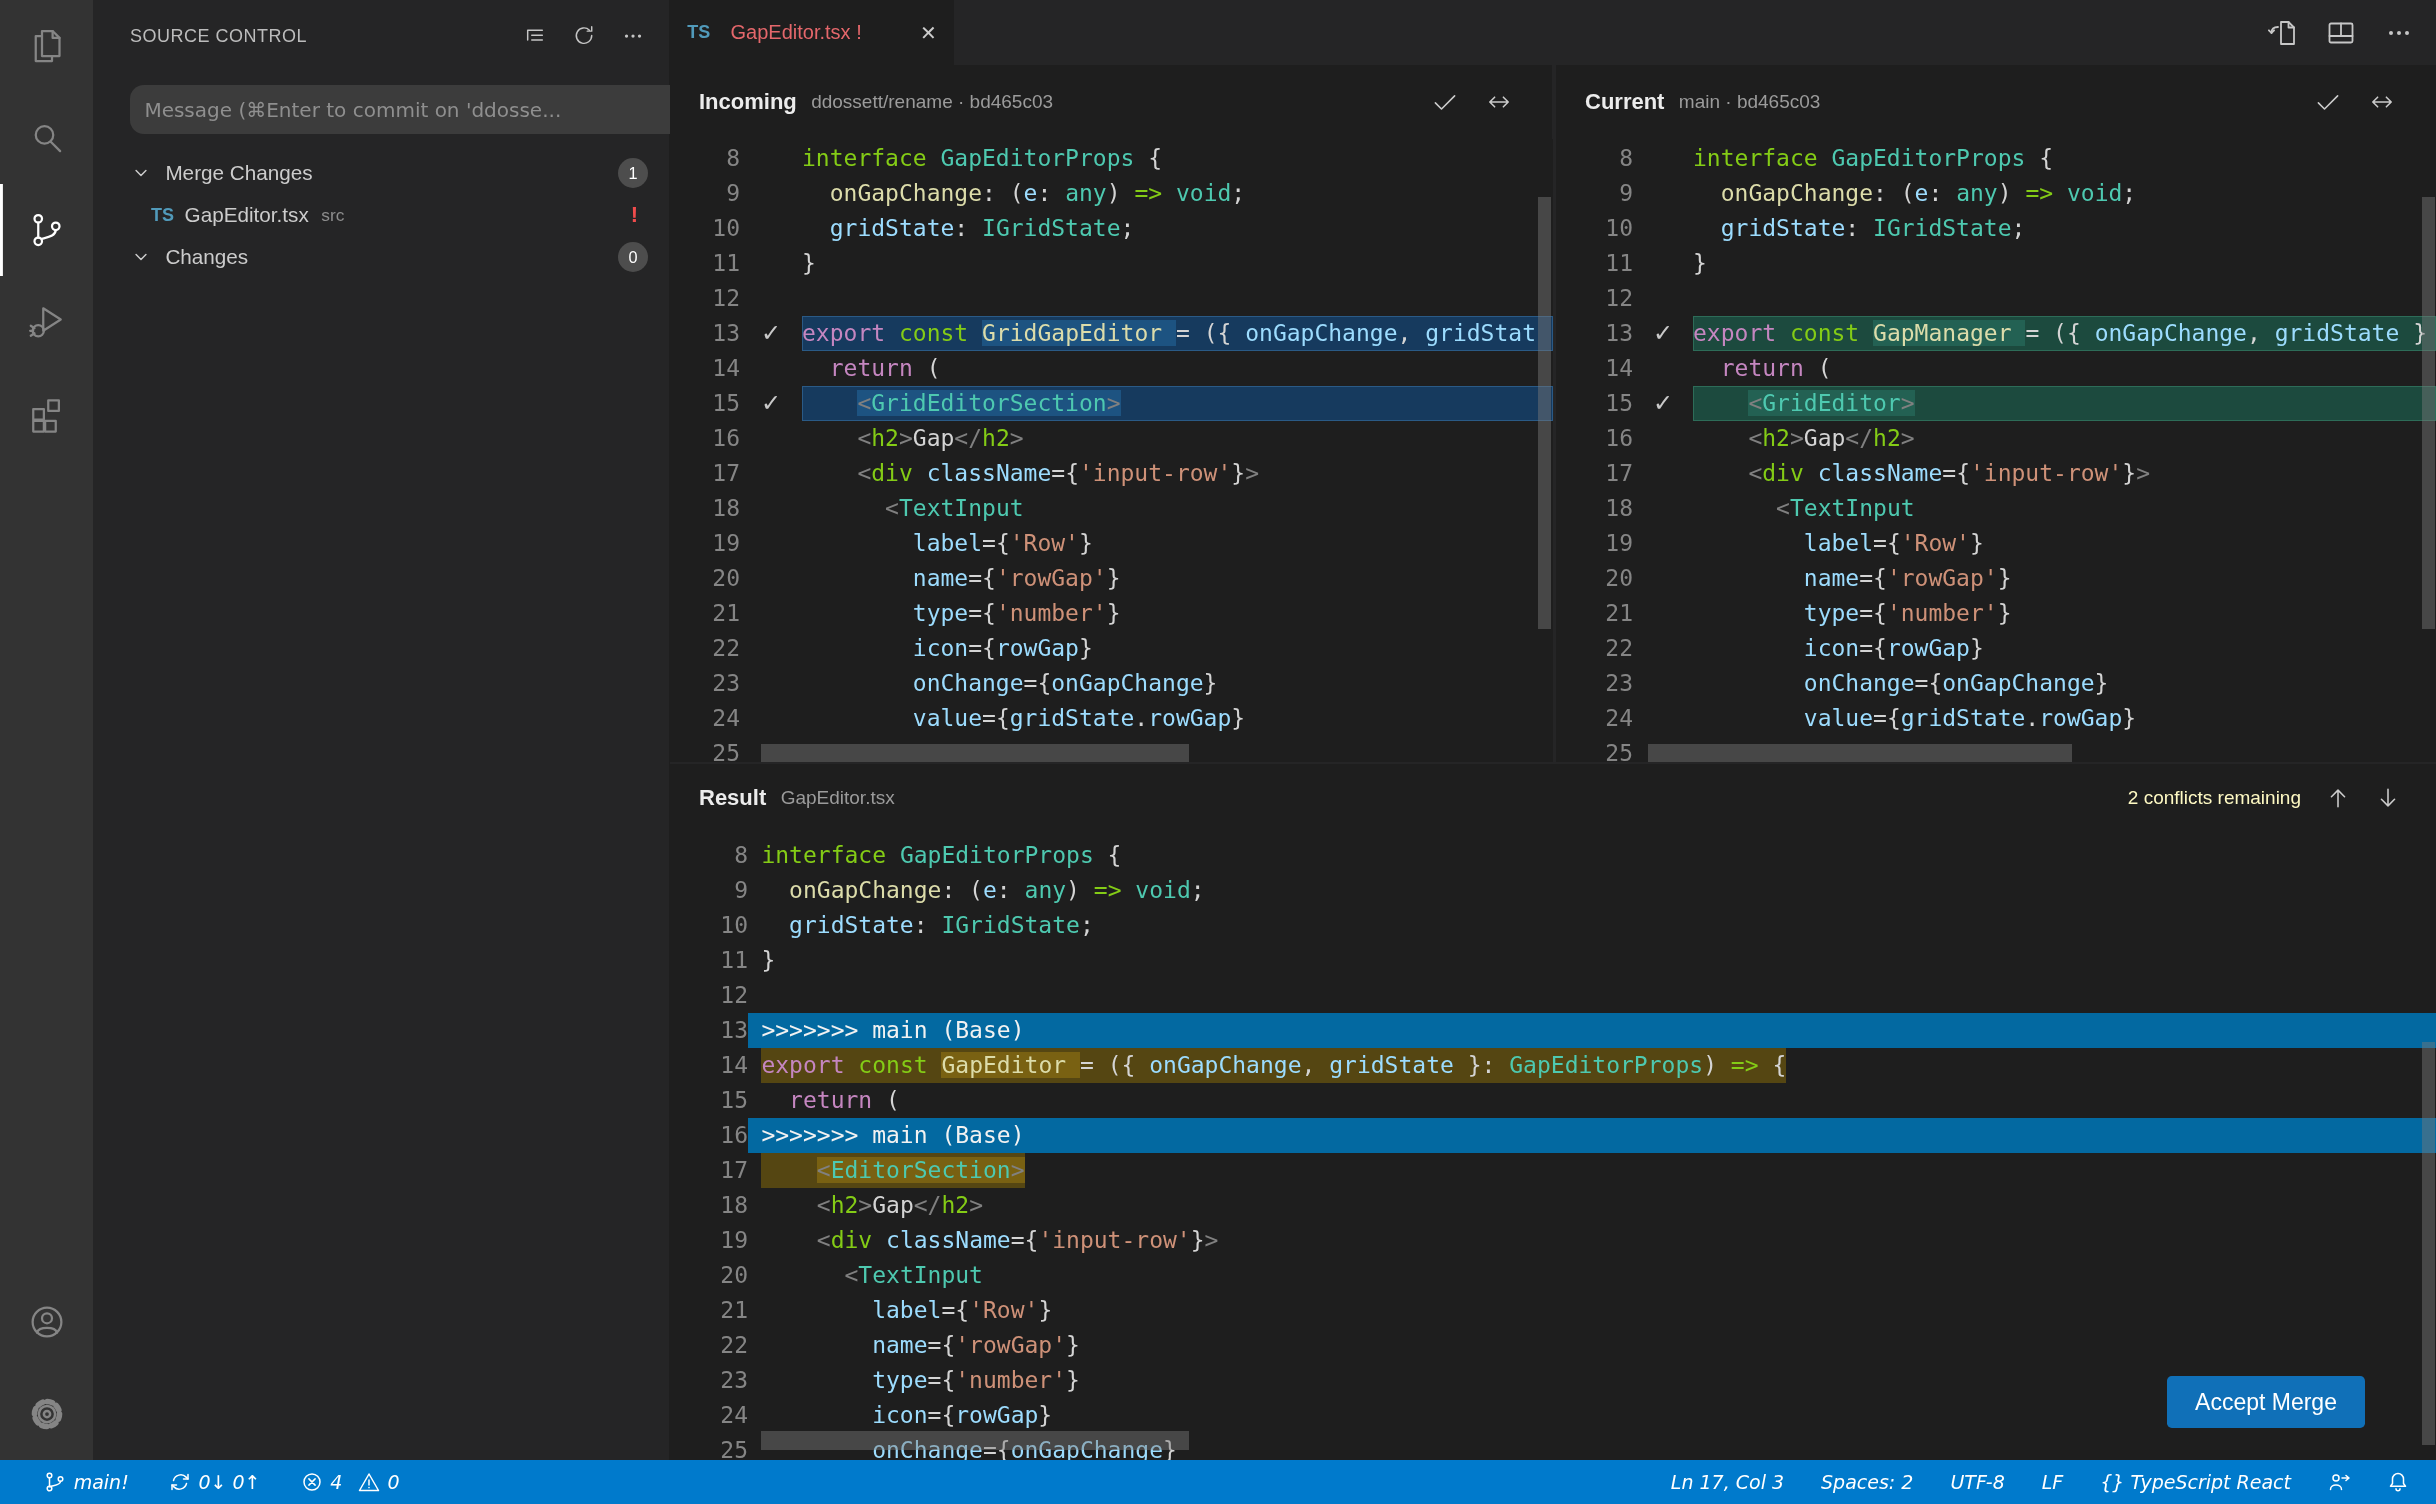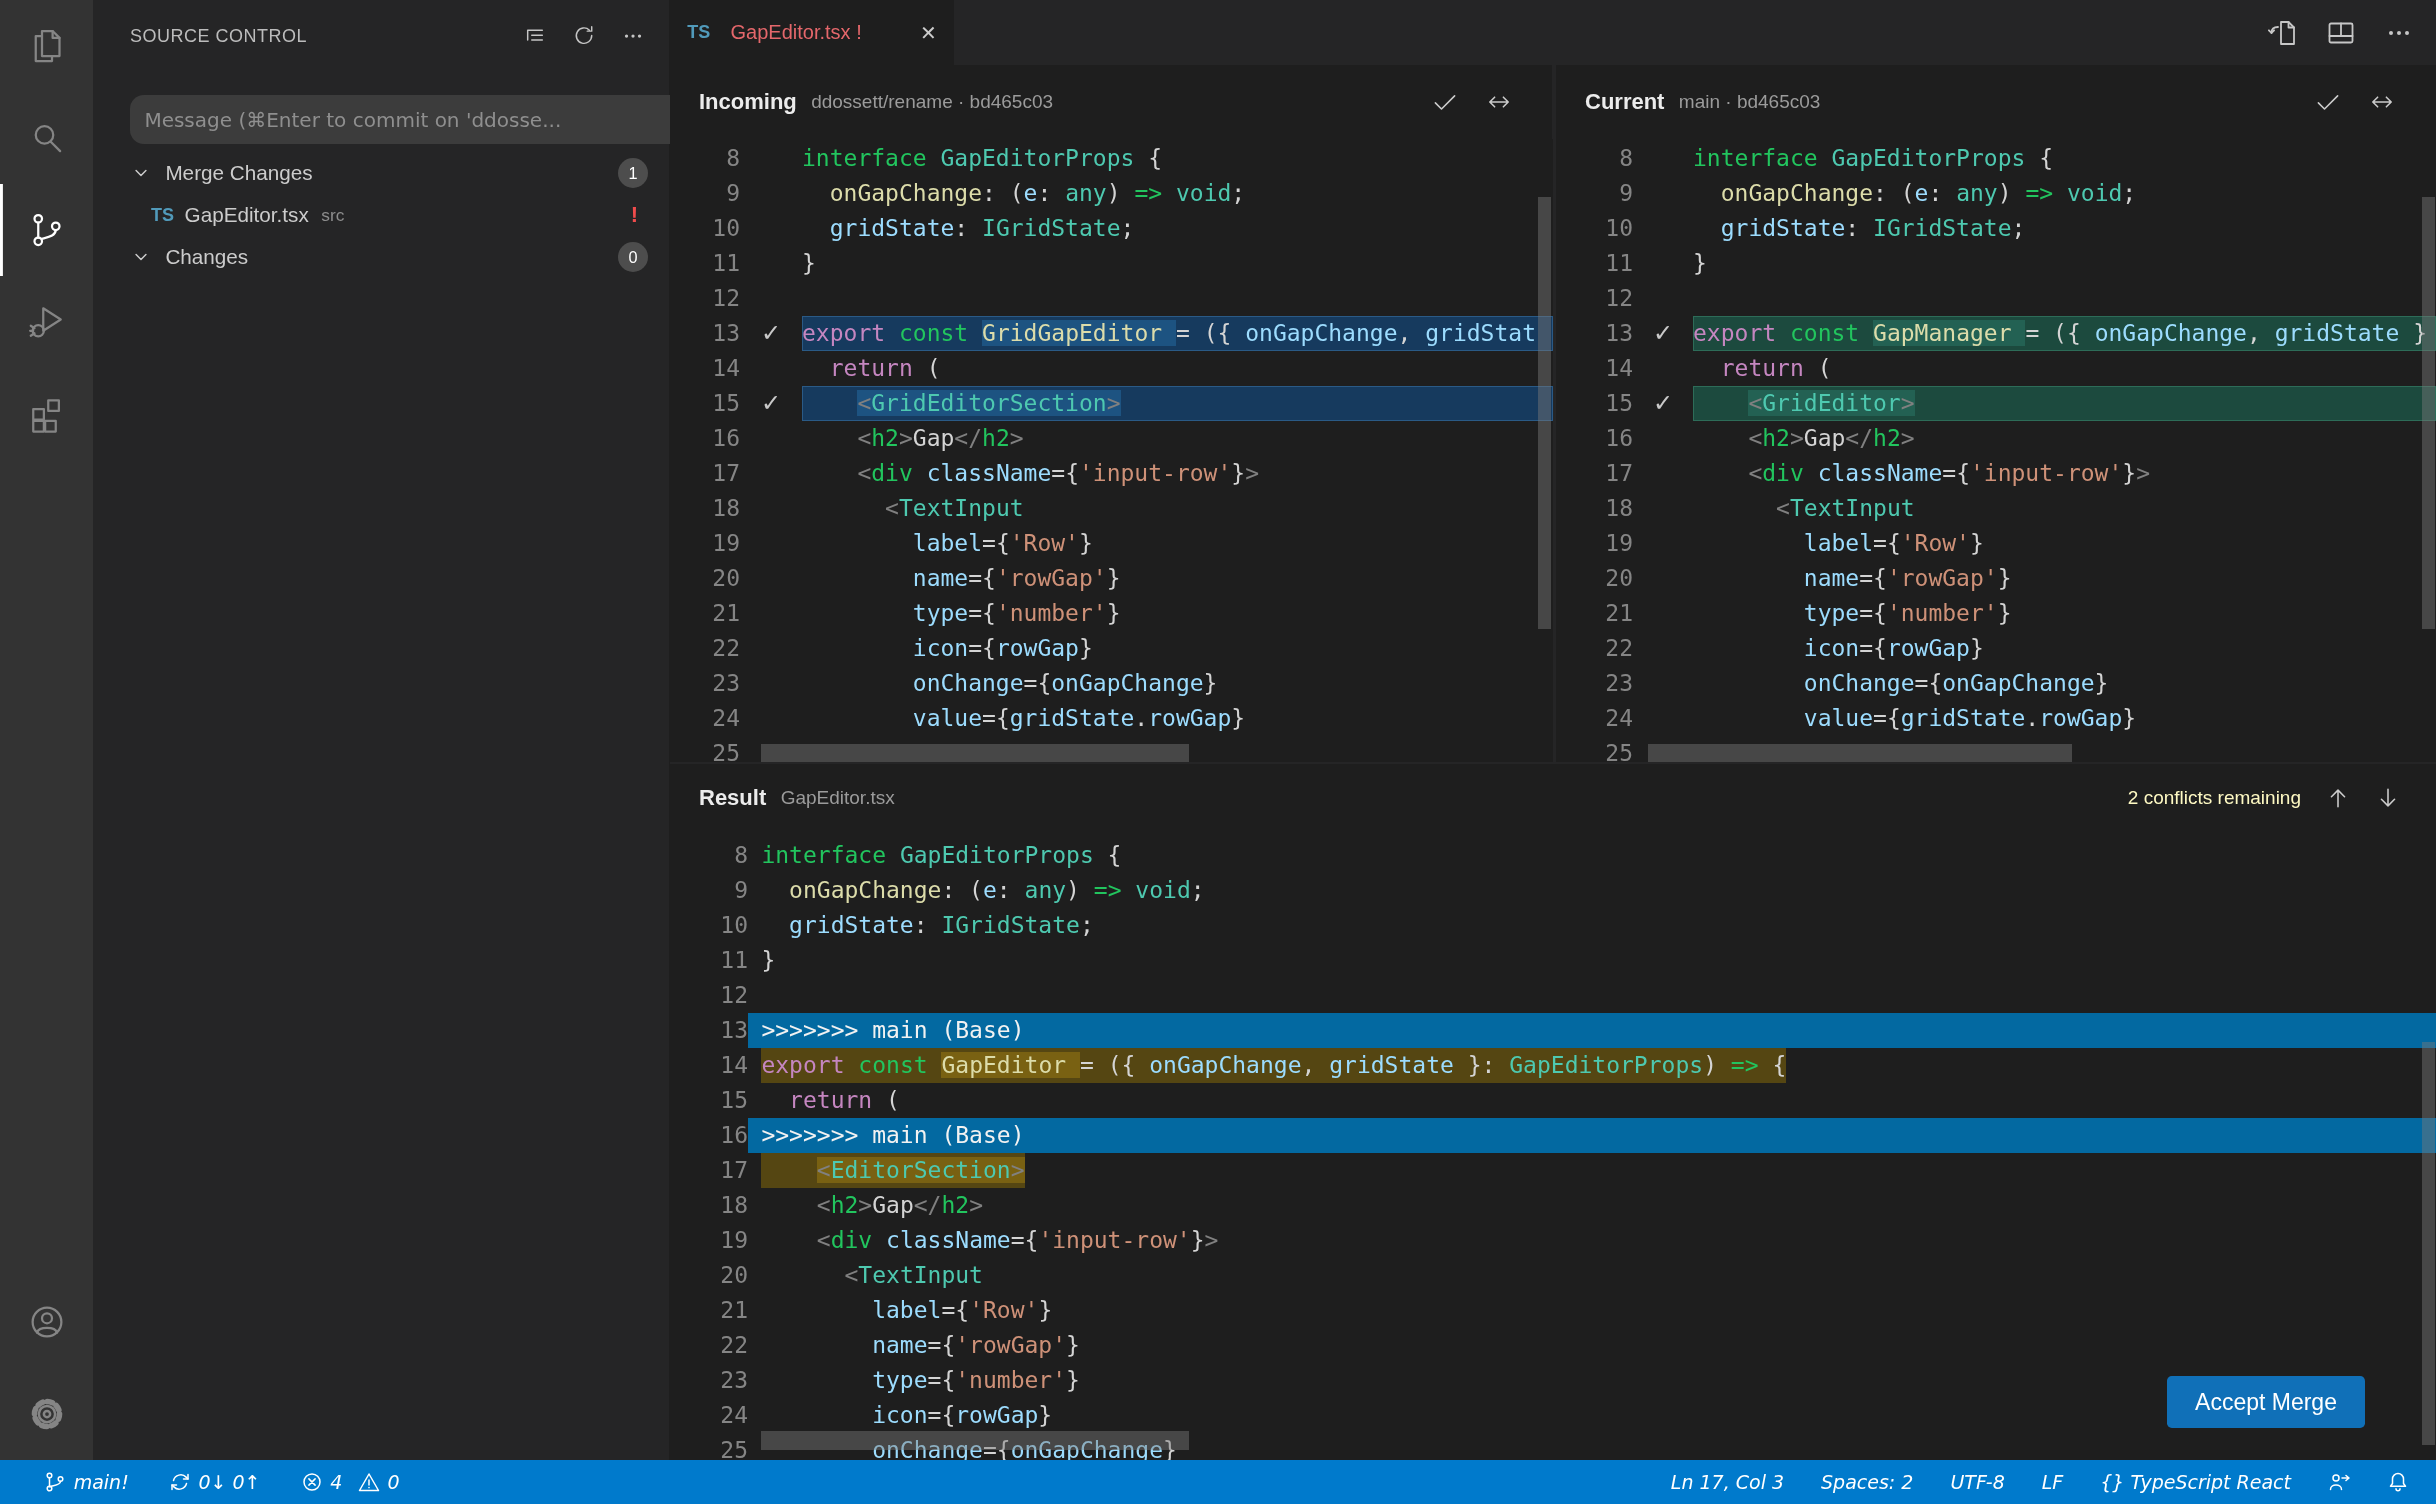--- a/index.html
+++ b/index.html
@@ -13,21 +13,21 @@
   .ai.active{color:#ffffff;box-shadow:inset 2.9px 0 0 #ffffff;}
   .ai svg{width:40px;height:40px;}
   #ab-spacer{flex:1;}
 
   
   #sidebar{position:absolute;left:93px;top:0;width:576px;height:1460px;background:#252526;}
   .sc-header{position:absolute;left:0;right:0;top:13.4px;height:46px;display:flex;align-items:center;padding:0 23px 0 37px;}
   .sc-title{flex:1;font-size:18px;letter-spacing:0.5px;color:#bcbcbc;}
   .sc-icons{display:flex;align-items:center;gap:23px;color:#c5c5c5;}
   .sc-icons svg{width:26px;height:26px;}
-  #commit-input{position:absolute;left:37px;top:95px;width:577px;height:49px;box-sizing:border-box;
+  #commit-input{position:absolute;left:37px;top:85px;width:577px;height:49px;box-sizing:border-box;
     background:#3c3c3c;border:none;border-radius:14px;padding:0 14.4px;color:#a7a7a7;
     font:20px "DejaVu Sans",sans-serif;outline:none;}
   #commit-input::placeholder{color:#8f8f8f;}
   .tree{position:absolute;left:0;right:0;top:152px;}
   .trow{height:42px;display:flex;align-items:center;font-size:20.7px;color:#cccccc;}
   .chev{margin-left:39px;margin-right:15.4px;color:#cccccc;}
   .chev svg{width:18px;height:18px;}
   .badge{margin-left:auto;margin-right:21px;min-width:30px;height:30px;padding:0 5.8px;box-sizing:border-box;
     border-radius:15.4px;background:#4d4d4d;color:#ffffff;font-size:16.3px;display:flex;align-items:center;justify-content:center;}
   .findent{width:58px;flex:none;}
@@ -64,21 +64,21 @@
   #pane-inc{left:670px;top:139px;width:883px;height:623px;padding-top:1.9px;}
   #pane-cur{left:1556px;top:139px;width:880px;height:623px;padding-top:1.9px;}
   #pane-res{left:670px;top:832px;width:1767px;height:628px;padding-top:5.8px;}
   .crow{display:flex;height:35px;line-height:35px;}
   .ln{flex:none;text-align:right;color:#858585;}
   #pane-inc .ln{width:70px;} #pane-cur .ln{width:77px;} #pane-res .ln{width:78px;}
   .chk{flex:none;text-align:center;color:#c9c9c9;font-size:24px;font-family:"DejaVu Sans",sans-serif;}
   #pane-inc .chk{width:62px;} #pane-cur .chk{width:60px;}
   .ccell{flex:1;white-space:pre;overflow:hidden;}
   #pane-res .ccell{padding-left:13.4px;}
-  .c-k1{color:#22c55e;} .c-k2{color:#c586c0;} .c-ty{color:#4ec9b0;} .c-fn{color:#dcdcaa;}
+  .c-k1{color:#84cc16;} .c-k2{color:#c586c0;} .c-ty{color:#4ec9b0;} .c-fn{color:#dcdcaa;}
   .c-va{color:#9cdcfe;} .c-st{color:#ce9178;} .c-pl{color:#d4d4d4;} .c-tg{color:#808080;} .c-wt{color:#f2f2f2;}
   .hl-inc{background:#163a5e;box-shadow:inset 0 0 0 1px rgba(97,175,239,.28);}
   .w-inc{background:#1d5381;}
   .hl-cur{background:#1c4a3e;box-shadow:inset 0 0 0 1px rgba(96,211,169,.25);}
   .w-cur{background:#236153;}
   .hl-res{background:#0369a1;}
   .dimwrap{background:#554612;display:inline-block;}
   .w-res{background:#796112;}
 
   

